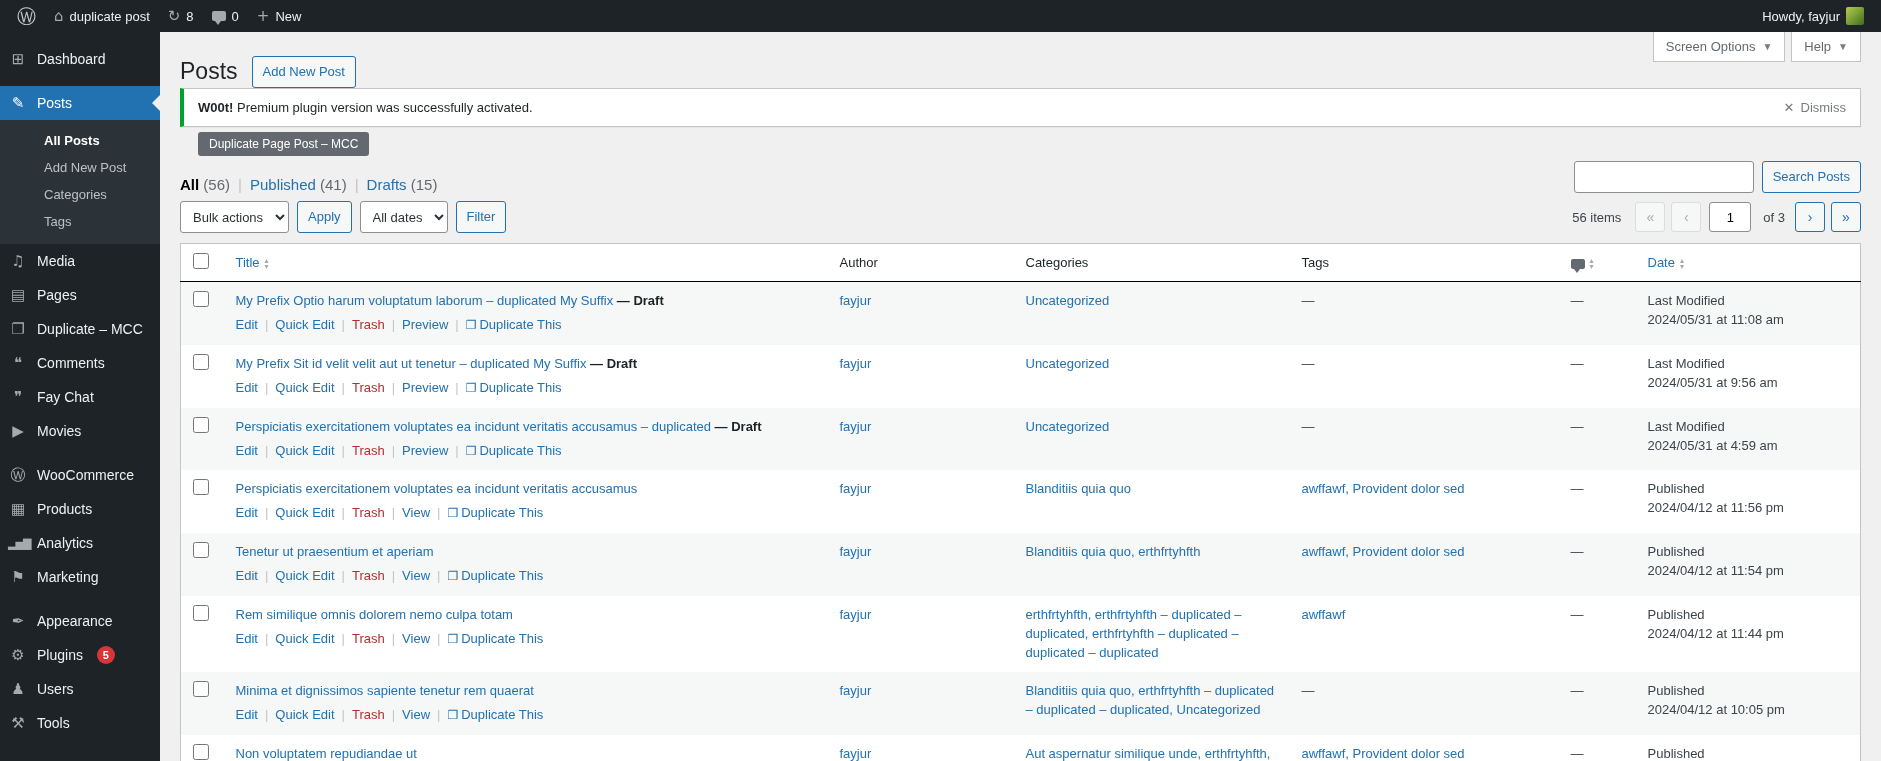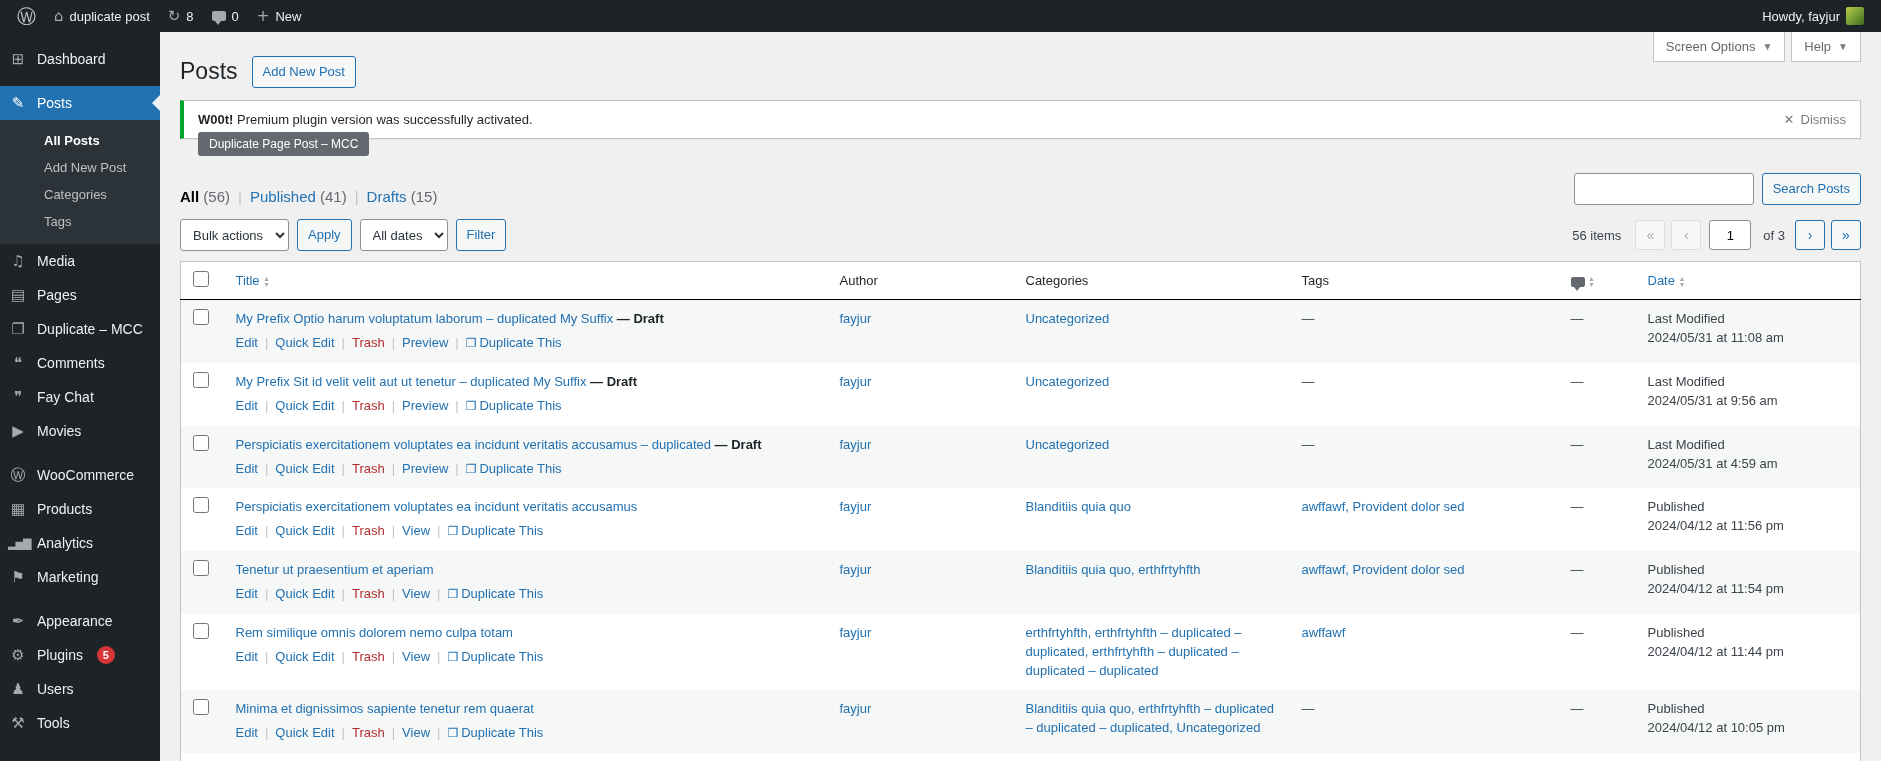--- a/index.html
+++ b/index.html
@@ -60,39 +60,39 @@
     padding: 7px 12px; font-size: 13px; display: flex; gap: 7px; align-items: center; cursor: pointer; }
   .tab .arrow { font-size: 10px; color: #787c82; }
 
   .titlerow { display: flex; align-items: center; gap: 14px; padding-top: 24px; }
   h1 { font-size: 23px; font-weight: 400; margin: 0; color: #1d2327; line-height: 1.3; }
 
   .button { display: inline-block; background: #f6f7f7; border: 1px solid #2271b1;
     color: #2271b1; border-radius: 3px; padding: 5px 10px; font-size: 13px;
     cursor: pointer; font-family: inherit; line-height: 1.55; }
 
-  .notice { margin-top: 12px; background: #fff; border: 1px solid #c3c4c7;
+  .notice { margin-top: 0; background: #fff; border: 1px solid #c3c4c7;
     border-left: 4px solid #00a32a; box-shadow: 0 1px 1px rgba(0,0,0,.04);
     padding: 11px 14px; display: flex; align-items: center; justify-content: space-between; font-size: 13px; }
   .dismiss { color: #787c82; display: flex; gap: 6px; align-items: center; cursor: pointer; }
   .dismiss .x { font-size: 13px; }
 
   .plugin-tooltip { position: absolute; left: 38px; top: 100px; background: #646970;
     color: #fff; font-size: 12px; padding: 5px 11px; border-radius: 3px; z-index: 10; }
 
   .listrow { display: flex; justify-content: space-between; align-items: flex-end; margin-top: 34px; }
   .views { font-size: 15px; display: flex; gap: 8px; align-items: center; }
   .views .sep { color: #c3c4c7; }
   .views .current { color: #000; font-weight: 700; cursor: pointer; }
   .views .count { color: #646970; font-weight: 400; }
   .searchbox { display: flex; gap: 8px; align-items: center; }
   .search-input { width: 180px; height: 32px; border: 1px solid #8c8f94; border-radius: 3px;
     background: #fff; padding: 0 8px; font-size: 13px; font-family: inherit; }
 
-  .toolbar { display: flex; justify-content: space-between; align-items: center; margin-top: 14px; gap: 48px; }
+  .toolbar { display: flex; justify-content: space-between; align-items: center; margin-top: 8px; gap: 48px; }
   .tb-left { display: flex; gap: 8px; align-items: center; }
   select { height: 32px; border: 1px solid #8c8f94; border-radius: 3px; background: #fff;
     font-size: 13px; color: #2c3338; padding: 0 8px; font-family: inherit; cursor: pointer; }
   .sel-cats { min-width: 182px; }
   .tb-right { display: flex; gap: 6px; align-items: center; }
   .displaying-num { color: #3c434a; margin-right: 8px; }
   .page-btn { display: inline-block; min-width: 30px; height: 30px; line-height: 28px;
     text-align: center; border: 1px solid #2271b1; background: #f6f7f7; color: #2271b1;
     border-radius: 3px; font-size: 14px; cursor: pointer; }
   .page-btn.disabled { border-color: #dcdcde; color: #a7aaad; cursor: default; }

